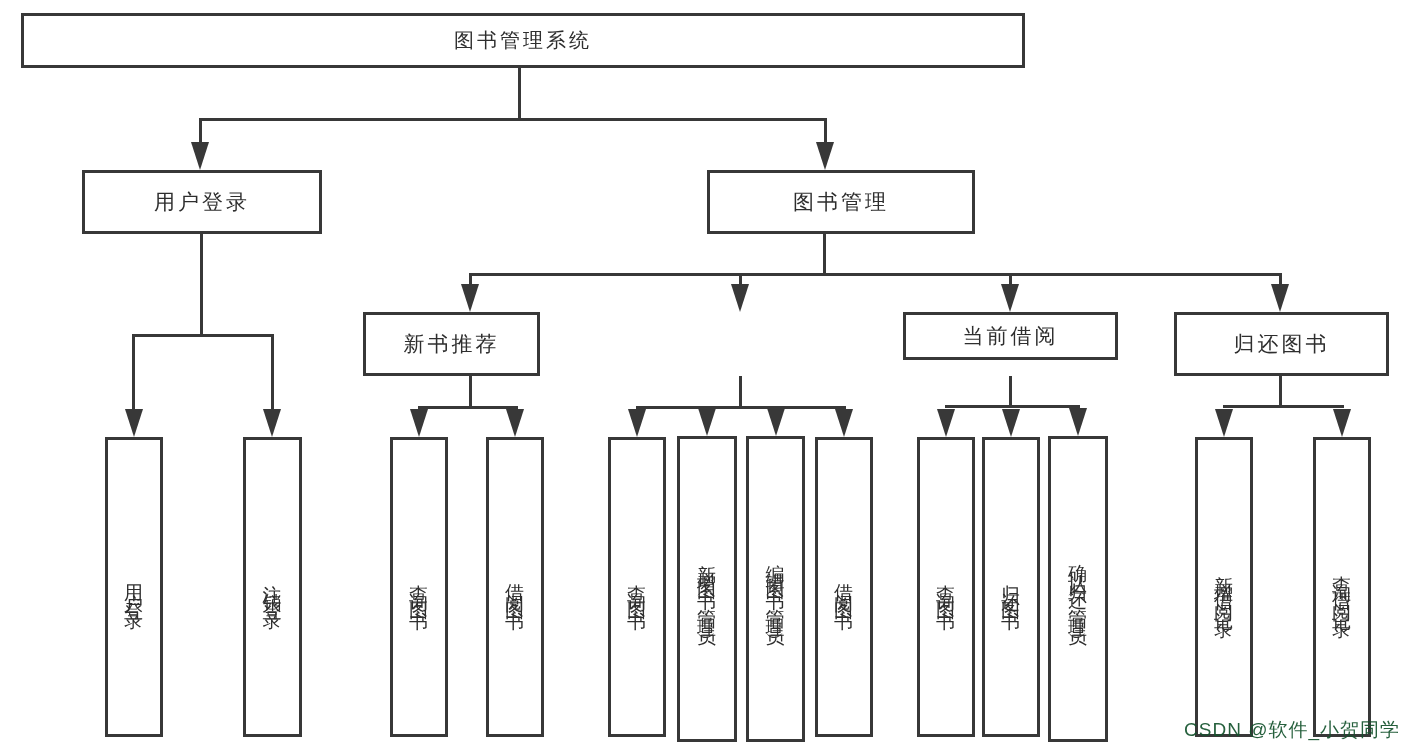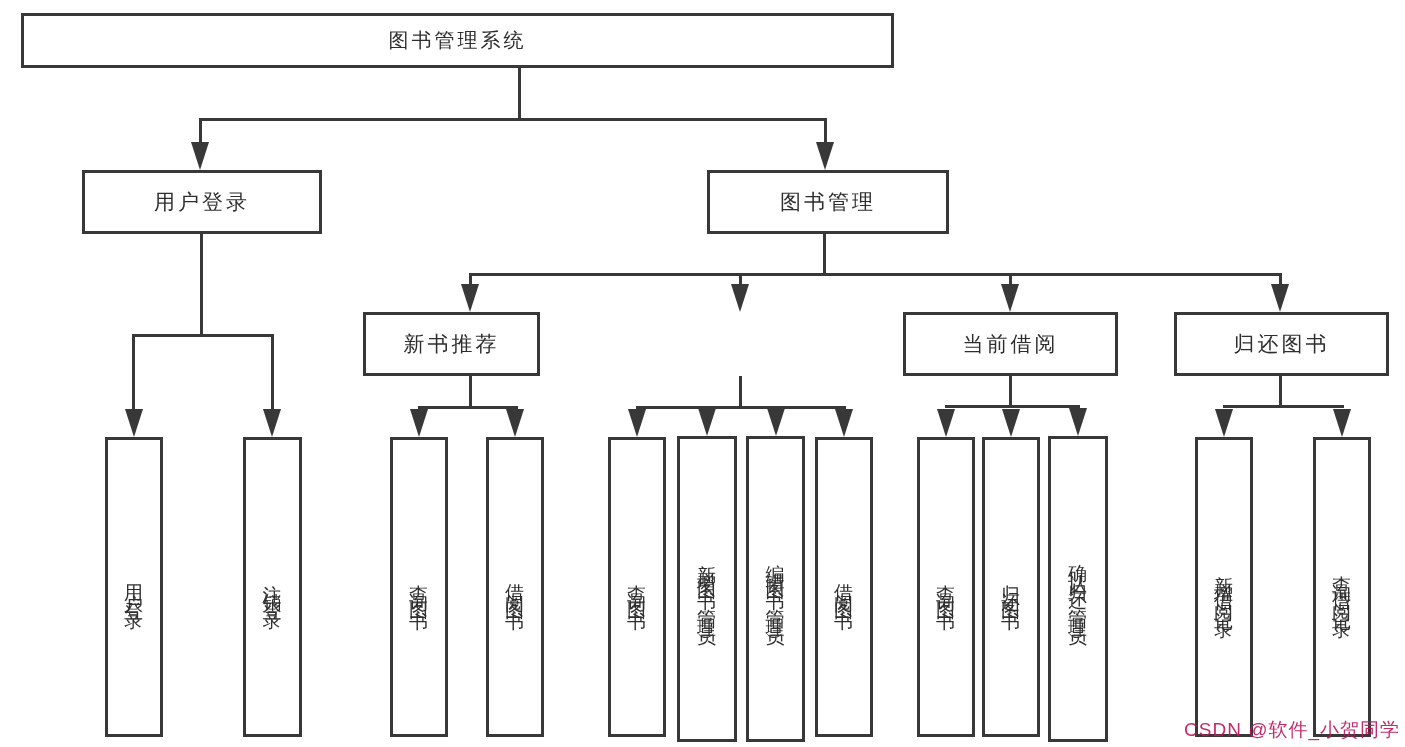--- a/index.html
+++ b/index.html
@@ -19,44 +19,44 @@
     font-size:19px; color:#2e2e2e; z-index:2;
   }
   .vtext { writing-mode:vertical-rl; text-orientation:mixed; letter-spacing:9px; line-height:1; }
   .ln { position:absolute; background:#383838; z-index:1; }
   .ar {
     position:absolute; width:0; height:0; z-index:1;
     border-left:9px solid transparent; border-right:9px solid transparent;
     border-top:28px solid #383838;
   }
   .wm {
-    position:absolute; right:5px; bottom:4px; font-size:19px; color:#be185d;
+    position:absolute; right:5px; bottom:4px; font-size:19px; color:#14532d;
     letter-spacing:1px; z-index:5; opacity:.92;
   }
 </style>
 </head>
 <body>
 
 <div class="stage">
 
-  <div class="box box--root" style="left:21px;top:13px;width:873px;height:55px">
+  <div class="box box--root" style="left:21px;top:13px;width:1004px;height:55px">
     <span>图书管理系统</span>
   </div>
 
   <div class="box" style="left:82px;top:170px;width:240px;height:64px">
     <span>用户登录</span>
   </div>
-  <div class="box" style="left:707px;top:170px;width:242px;height:64px">
+  <div class="box" style="left:707px;top:170px;width:268px;height:64px">
     <span>图书管理</span>
   </div>
 
   <div class="box" style="left:363px;top:312px;width:177px;height:64px">
     <span>新书推荐</span>
   </div>
-  <div class="box" style="left:903px;top:312px;width:215px;height:64px">
+  <div class="box" style="left:903px;top:312px;width:215px;height:48px">
     <span>当前借阅</span>
   </div>
   <div class="box" style="left:1174px;top:312px;width:215px;height:64px">
     <span>归还图书</span>
   </div>
 
   <div class="vbox" style="left:105px;top:437px;width:58px;height:300px">
     <span class="vtext">用户登录</span>
   </div>
   <div class="vbox" style="left:243px;top:437px;width:59px;height:300px">

